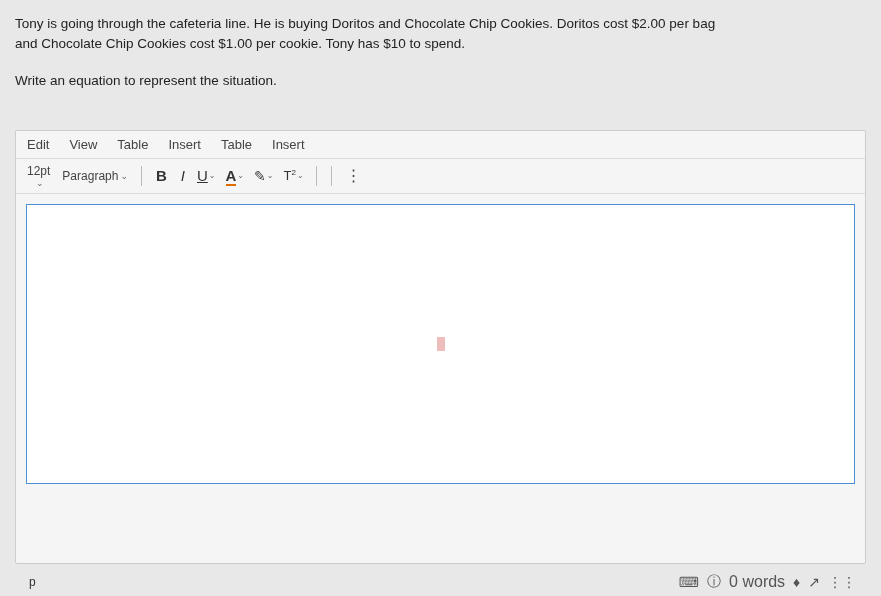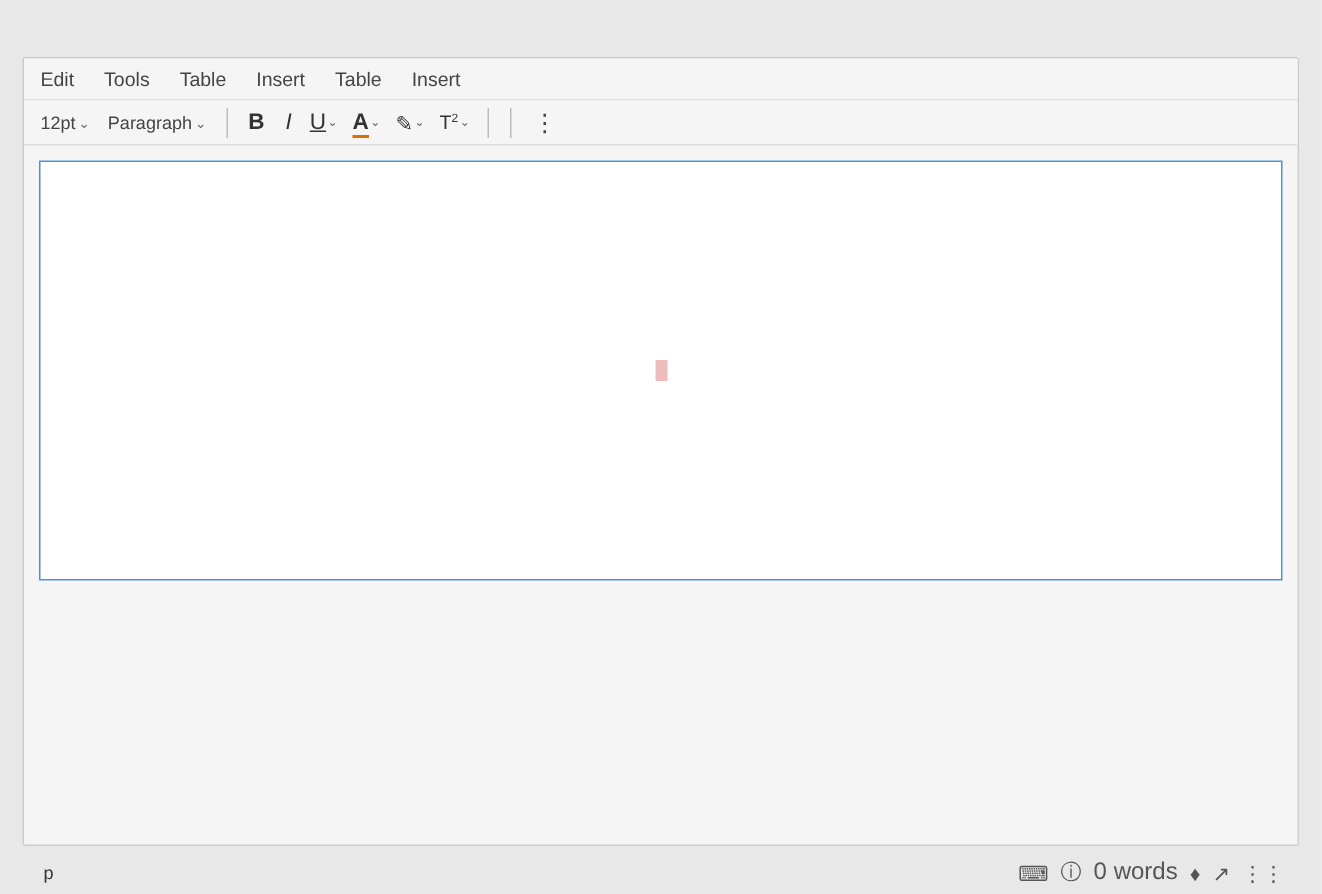--- a/index.html
+++ b/index.html
@@ -86,20 +86,21 @@
 
     .font-size-select {
       display: flex;
       align-items: center;
       font-size: 12px;
       color: #444;
       cursor: pointer;
       padding: 1px 3px;
       border: none;
       background: transparent;
+      flex-direction: column;
     }
 
     .paragraph-select {
       display: flex;
       align-items: center;
       font-size: 12px;
       color: #444;
       cursor: pointer;
       padding: 1px 3px;
       border: none;
@@ -219,27 +220,34 @@
       cursor: pointer;
       color: #555;
       font-size: 14px;
     }
   </style>
 </head>
 <body>
 
 <div class="page-container">
 
-
+  <div class="problem-text">
+    <span>Tony is going through the cafeteria line. He is buying Doritos and Chocolate Chip Cookies. Doritos cost $2.00 per bag</span><br>
+    <span>and Chocolate Chip Cookies cost $1.00 per cookie. Tony has $10 to spend.</span>
+  </div>
+
+  <div class="instruction-text">
+    <span>Write an equation to represent the situation.</span>
+  </div>
 
   <div class="editor-container">
 
     <div class="menu-bar">
       <span class="menu-item">Edit</span>
-      <span class="menu-item">Tools</span>
+      <span class="menu-item">View</span>
       <span class="menu-item">Table</span>
       <span class="menu-item">Insert</span>
       <span class="menu-item">Table</span>
       <span class="menu-item">Insert</span>
     </div>
 
     <div class="toolbar">
       <div class="font-size-select">
         <span>12pt</span>
         <span class="chevron">⌄</span>

